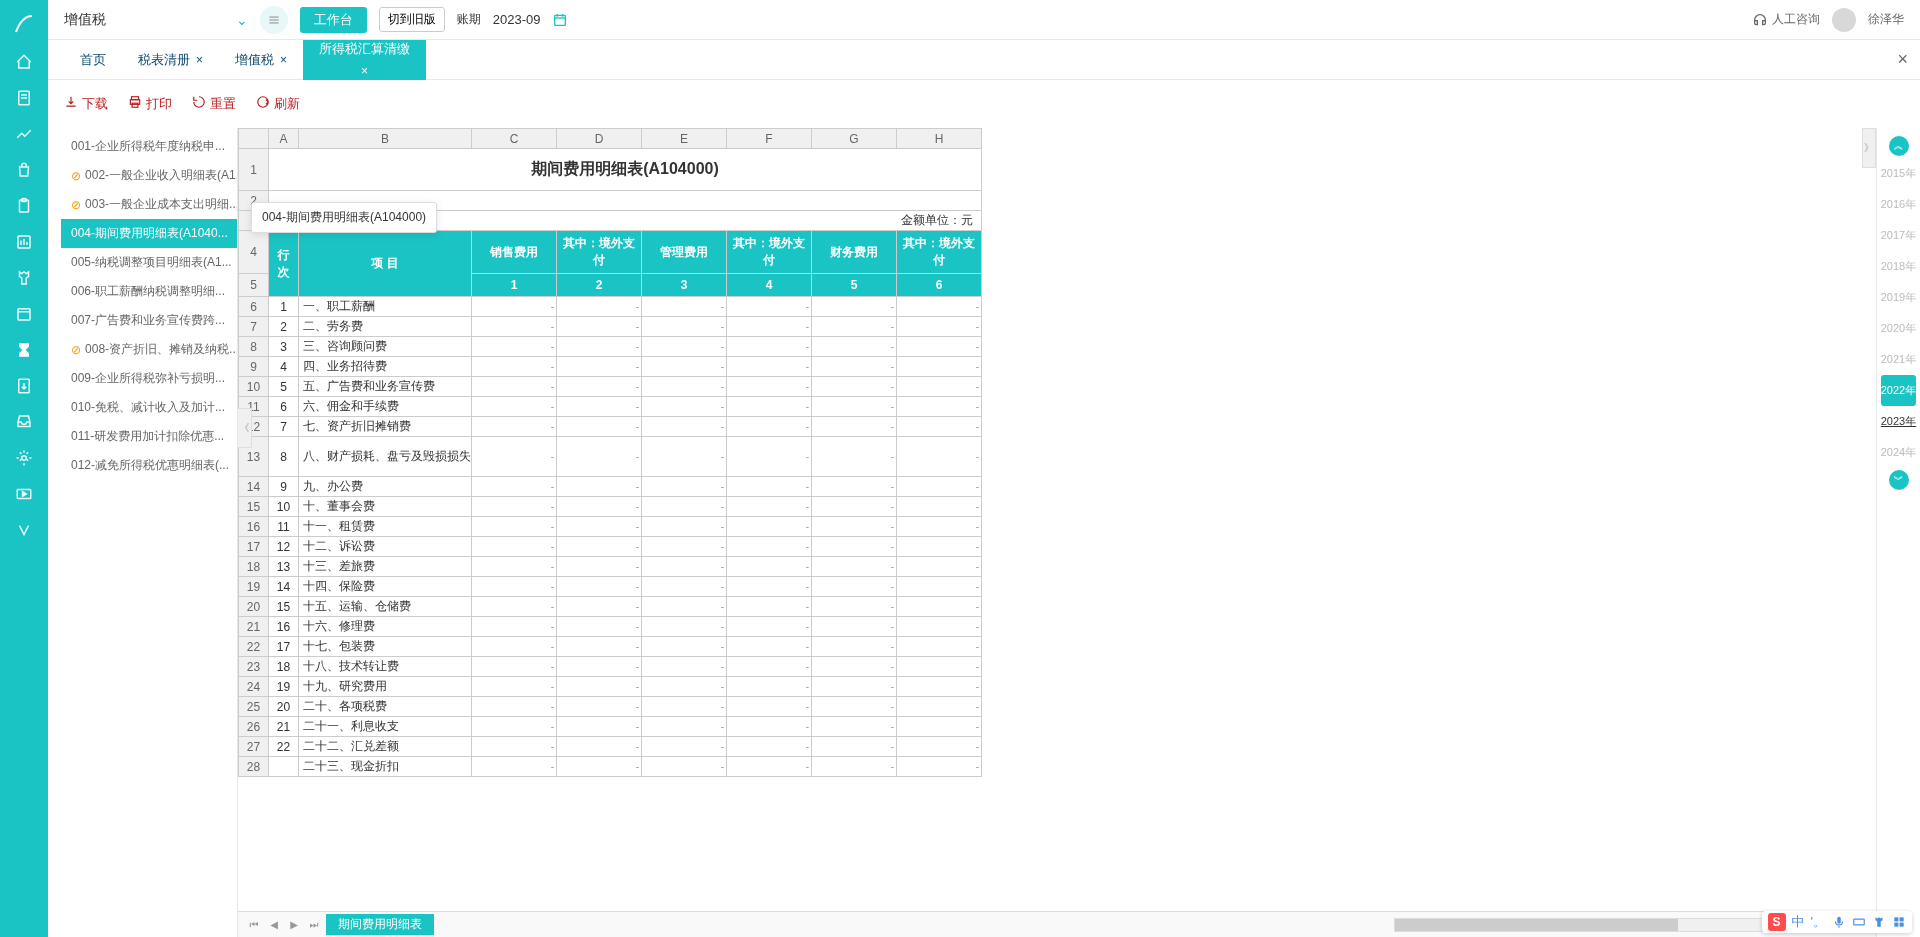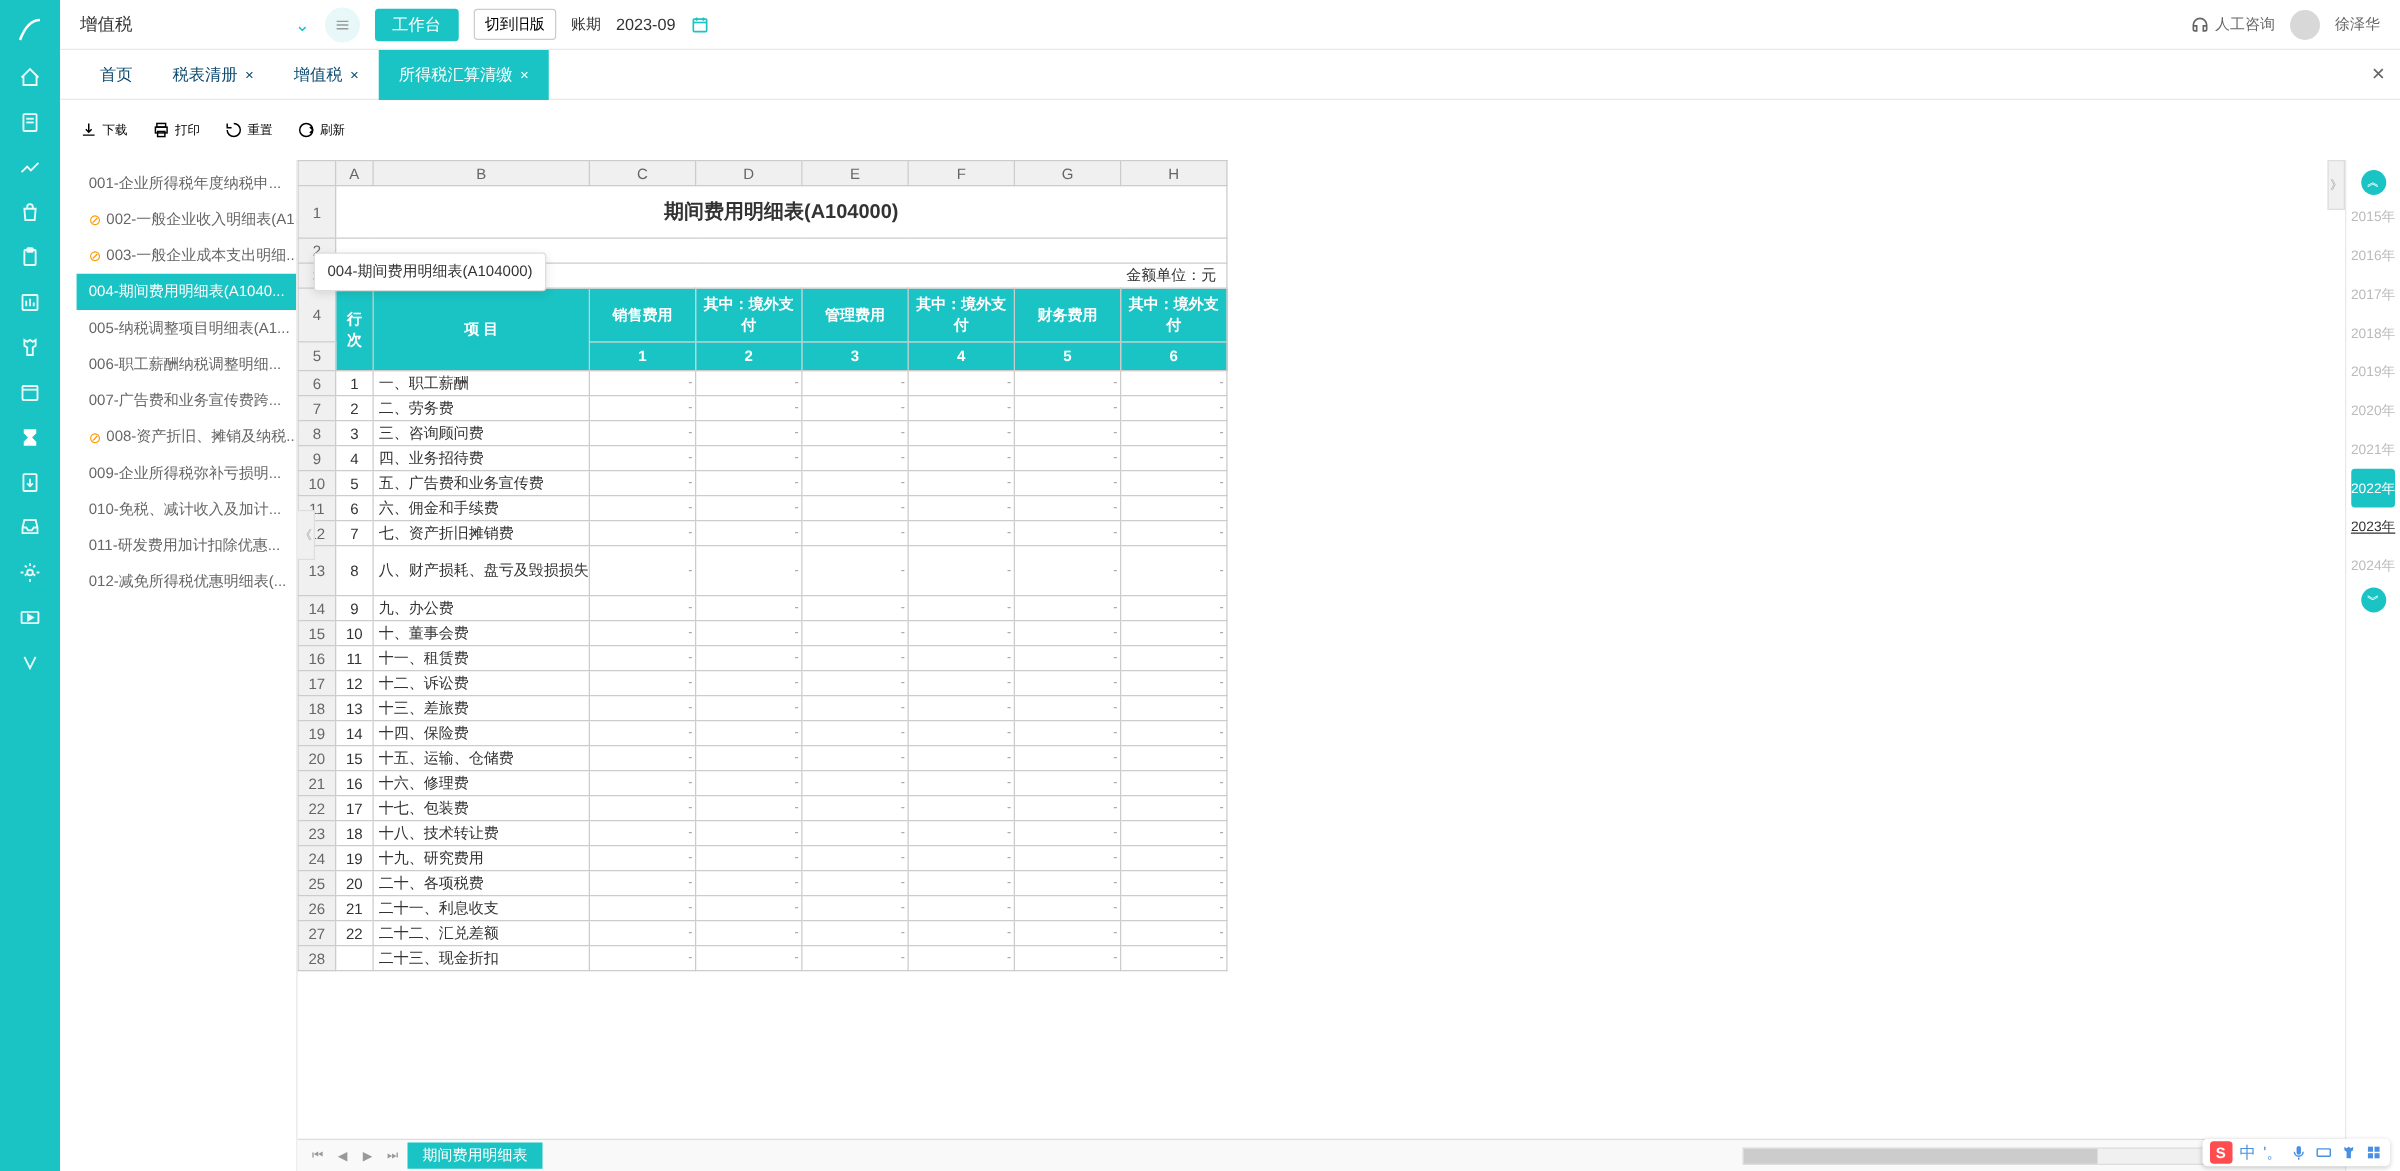--- a/index.html
+++ b/index.html
@@ -27,28 +27,28 @@
     .top-header .period-value { font-size: 13px; color: #333; }
     .top-header .calendar-icon { color: #1ac4c4; cursor: pointer; }
     .top-header .spacer { flex: 1; }
     .top-header .help-link { display: flex; align-items: center; gap: 4px; color: #666; cursor: pointer; }
     .top-header .avatar { width: 24px; height: 24px; border-radius: 50%; background: #d8d8d8; }
     .top-header .username { color: #666; }
     
     
     .tabs-bar { height: 40px; background: #fff; border-bottom: 1px solid #e8e8e8; display: flex; align-items: center; padding: 0 16px; gap: 0; position: relative; }
     .tab { padding: 0 16px; height: 40px; display: flex; align-items: center; gap: 6px; cursor: pointer; color: #0c4a6e; font-size: 13px; }
-    .tab.active { background: #1ac4c4; color: #fff; }
+    .tab.active { background: #1ac4c4; color: #fff; flex-direction: column; }
     .tab .close-x { font-size: 12px; cursor: pointer; }
     .tabs-bar .close-panel { position: absolute; right: 12px; font-size: 18px; cursor: pointer; color: #666; }
     
     
     .toolbar { height: 48px; display: flex; align-items: center; padding: 0 16px; gap: 20px; }
     .warning-text { color: #ff4d4f; font-size: 12px; flex: 1; line-height: 1.5; max-width: 640px; }
-    .toolbar .tool-btn { display: flex; align-items: flex-end; gap: 4px; color: #000000; cursor: pointer; font-size: 10px; }
+    .toolbar .tool-btn { display: flex; align-items: flex-start; gap: 4px; color: #b91c1c; cursor: pointer; font-size: 13px; }
     
     
     .content { flex: 1; display: flex; overflow: hidden; position: relative; margin-left: 13px; }
     
     
     .forms-list { width: 177px; border-right: 1px solid #e8e8e8; overflow-y: auto; padding: 4px 0; }
     .form-item { padding: 6px 10px; font-size: 12px; color: #666; cursor: pointer; white-space: nowrap; overflow: hidden; text-overflow: ellipsis; display: flex; align-items: center; gap: 4px; }
     .form-item.active { background: #1ac4c4; color: #fff; }
     .form-item .warn-icon { color: #ff9800; font-size: 12px; flex-shrink: 0; }
     .collapse-handle { position: absolute; left: 177px; top: 280px; width: 14px; height: 40px; background: #f0f0f0; border: 1px solid #ddd; border-left: none; display: flex; align-items: center; justify-content: center; cursor: pointer; color: #999; font-size: 10px; z-index: 10; }

